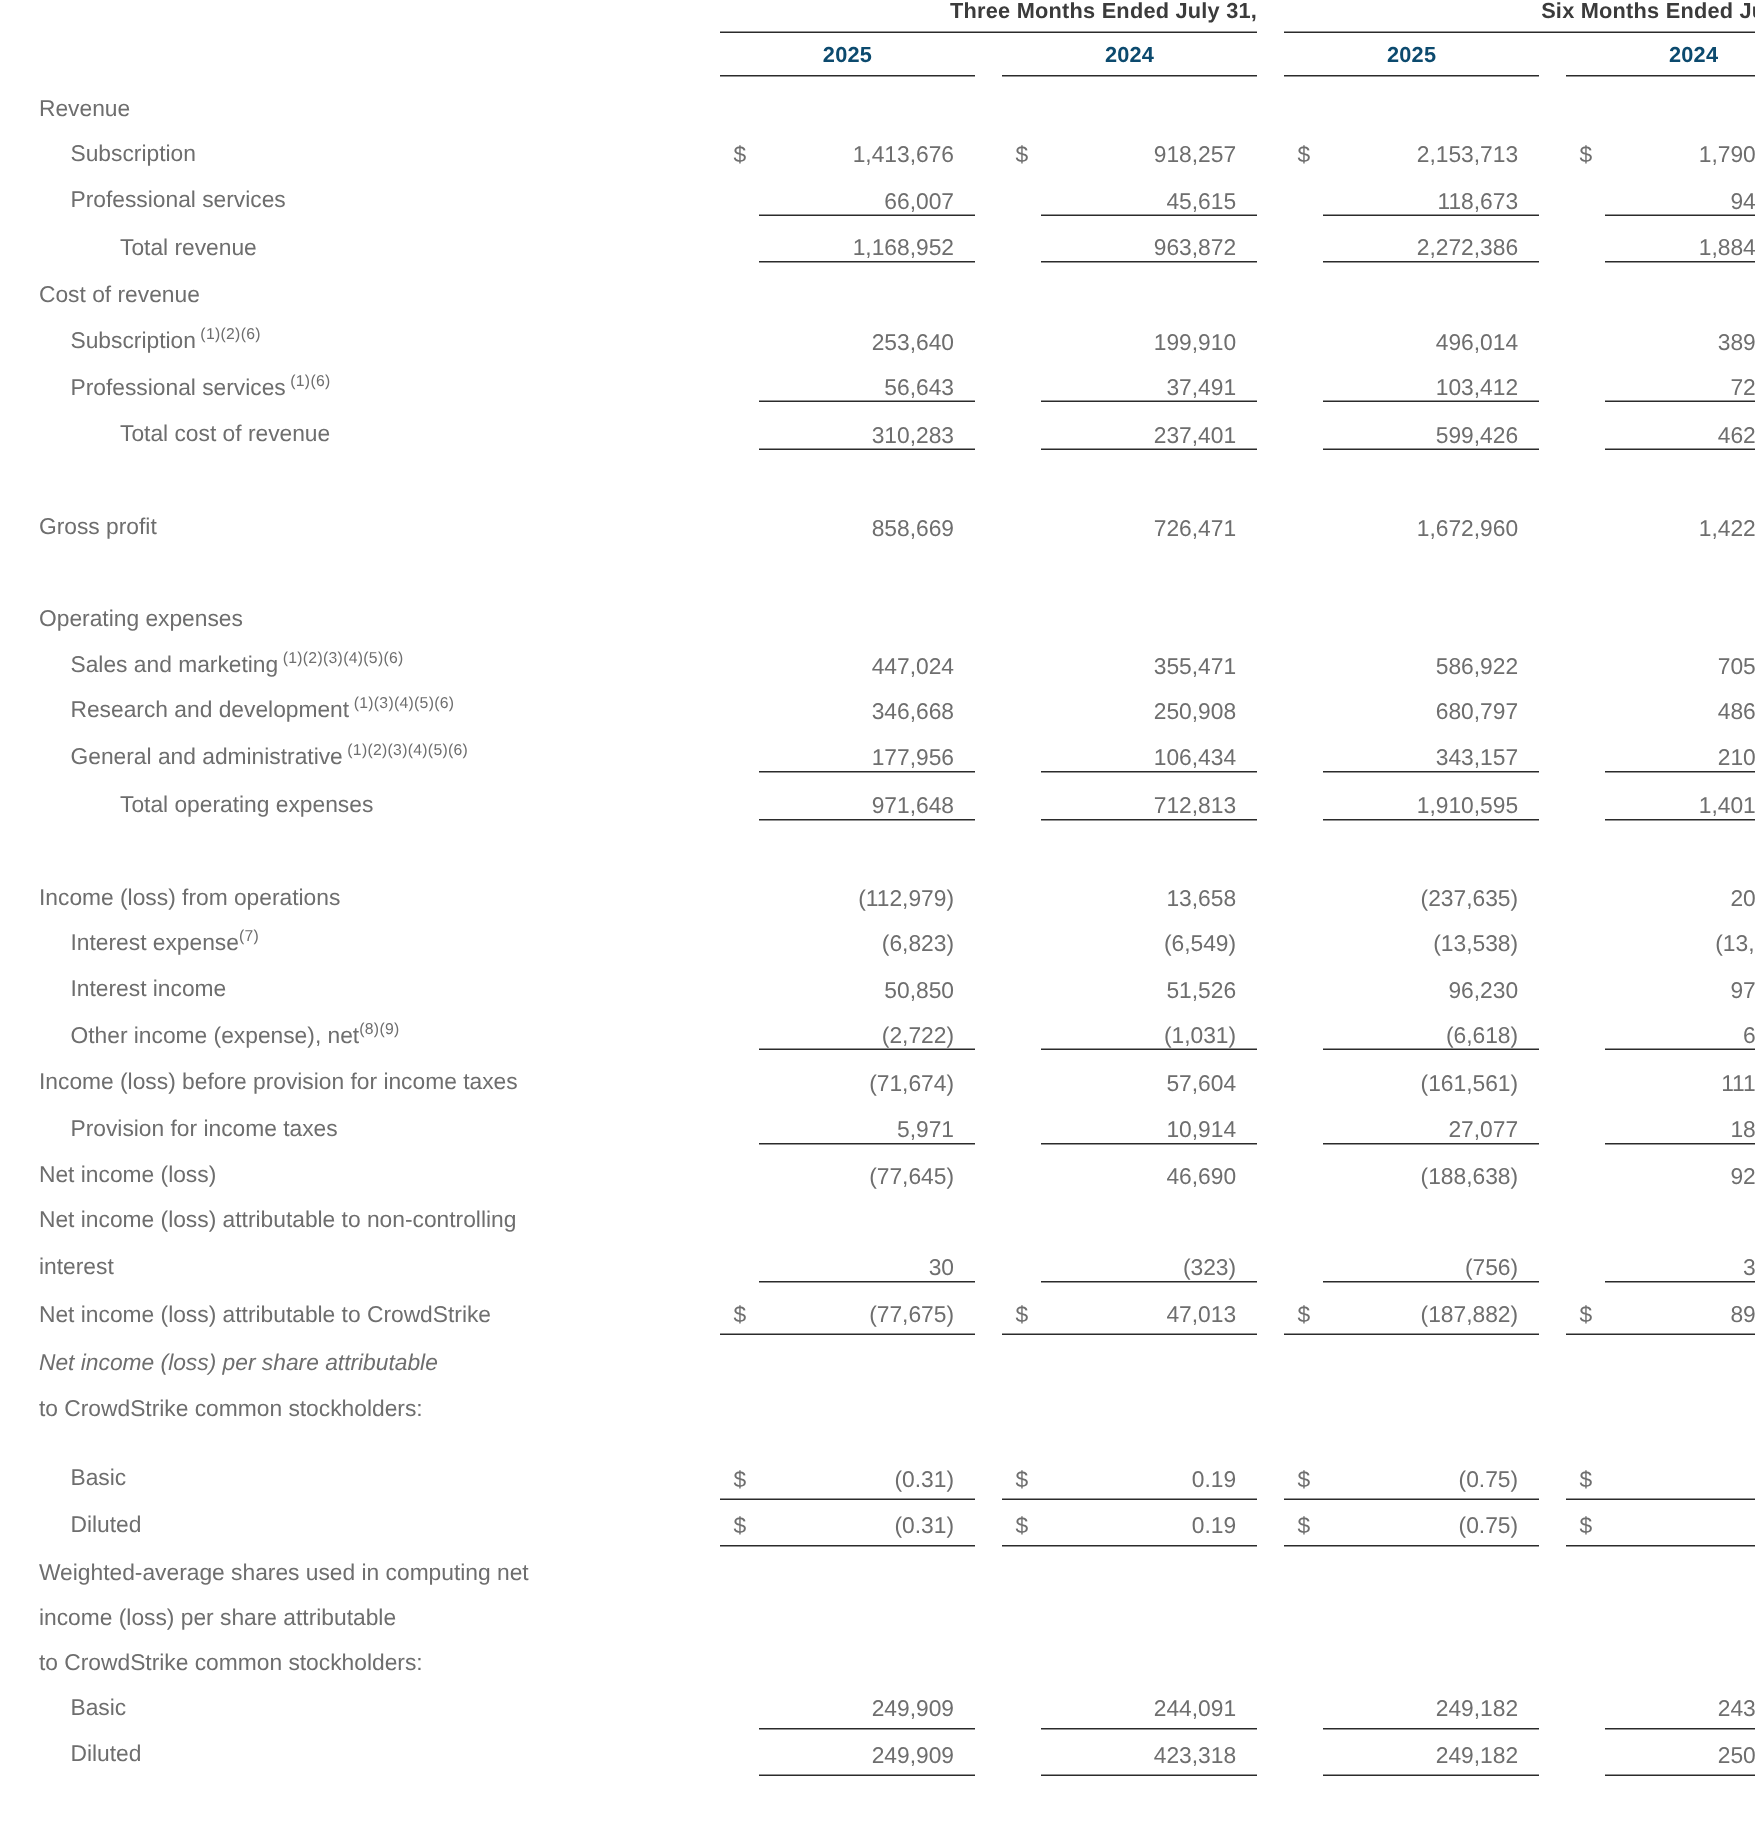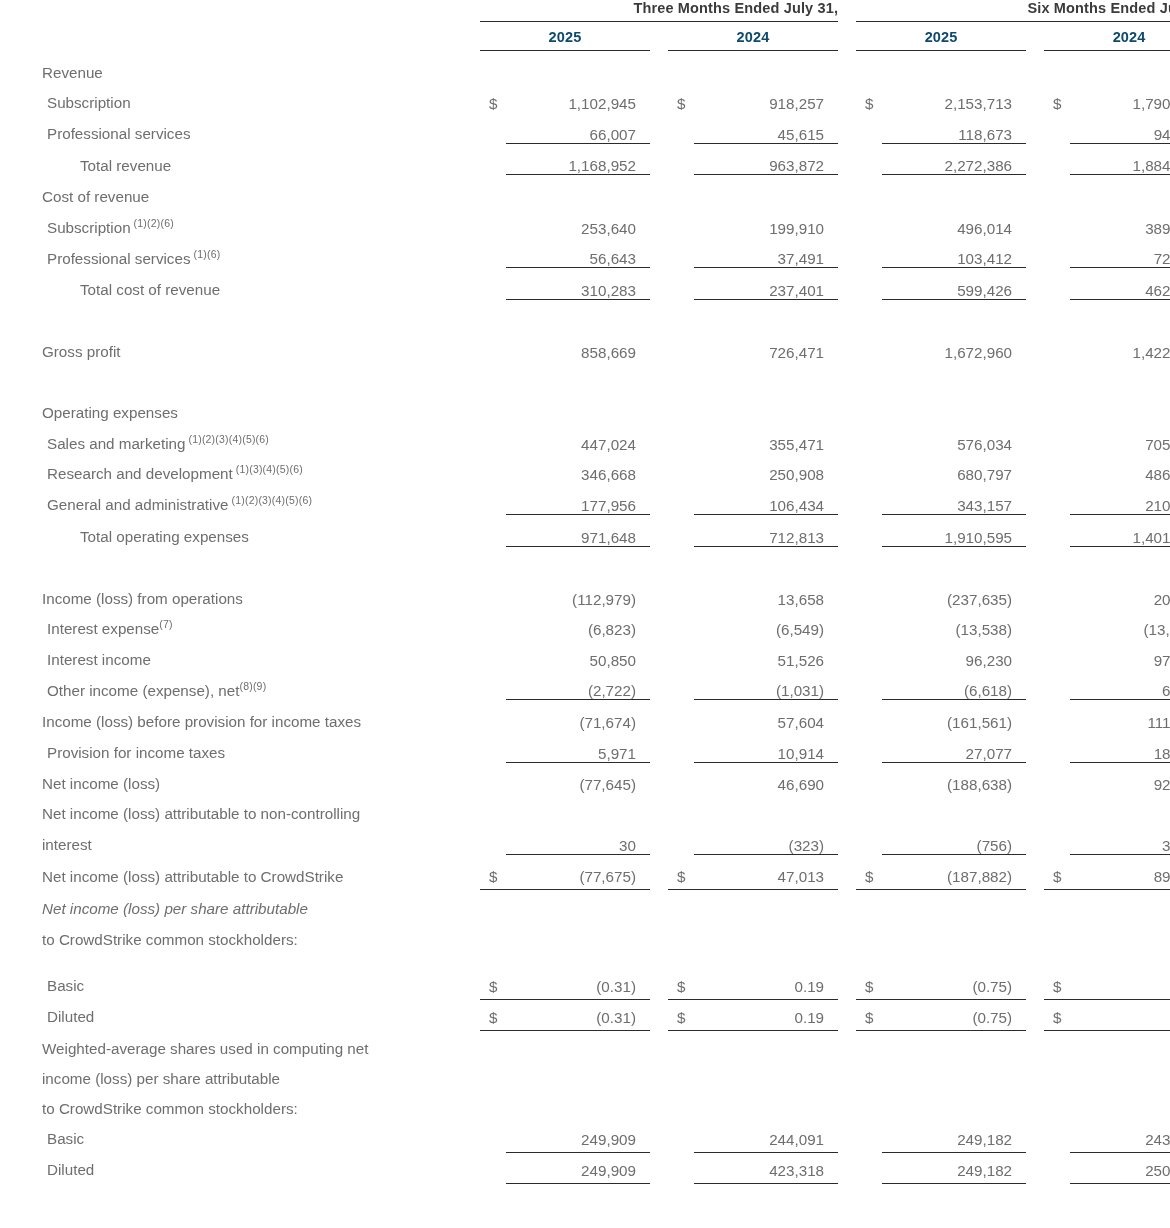--- a/index.html
+++ b/index.html
@@ -41,21 +41,21 @@
     text-align:center;letter-spacing:.15px;
     padding:7px 0 5px 0;
   }
   .spacer-cell{font-size:0;line-height:0;}
 
   
   tr.row > td{height:30.6px;}
   .label{
     font-size:15.2px;color:#6e6e6e;
     white-space:nowrap;line-height:1.18;
-    padding-left:42px;
+    padding-left:26px;
   }
   .label.i1{padding-left:47px;}
   .label.i2{padding-left:80px;}
   .sup{font-size:10.5px;vertical-align:super;letter-spacing:.2px;}
   .sup.sp{margin-left:3px;}
 
   .cur{
     font-size:15.2px;color:#6e6e6e;text-align:left;
     padding-left:9px;
   }
@@ -144,21 +144,21 @@
           <td></td>
           <td></td>
           <td></td>
           <td></td>
   </tr>
 
   <tr class="row">
     <td class="label i1">Subscription</td>
     <td></td>
     <td class="cur">$</td>
-    <td class="num">1,102,945</td>
+    <td class="num">1,413,676</td>
     <td></td>
     <td class="cur">$</td>
     <td class="num">918,257</td>
     <td></td>
     <td class="cur">$</td>
     <td class="num">2,153,713</td>
     <td></td>
     <td class="cur">$</td>
     <td class="num">1,790,429</td>
   </tr>
@@ -302,21 +302,21 @@
   <tr class="row">
     <td class="label i1"><span>Sales and marketing</span><span class="sup sp">(1)(2)(3)(4)(5)(6)</span></td>
     <td></td>
           <td class="cur"></td>
     <td class="num">447,024</td>
     <td></td>
           <td class="cur"></td>
     <td class="num">355,471</td>
     <td></td>
           <td class="cur"></td>
-    <td class="num">576,034</td>
+    <td class="num">586,922</td>
     <td></td>
           <td class="cur"></td>
     <td class="num">705,585</td>
   </tr>
 
   <tr class="row">
     <td class="label i1"><span>Research and development</span><span class="sup sp">(1)(3)(4)(5)(6)</span></td>
     <td></td>
           <td class="cur"></td>
     <td class="num">346,668</td>

